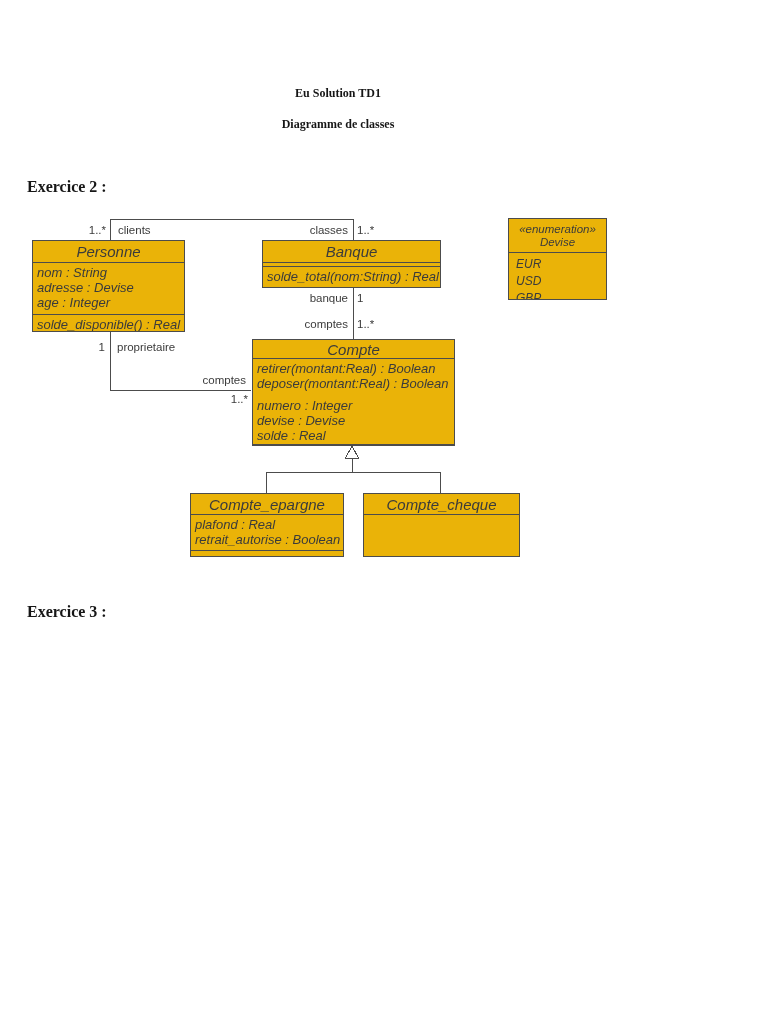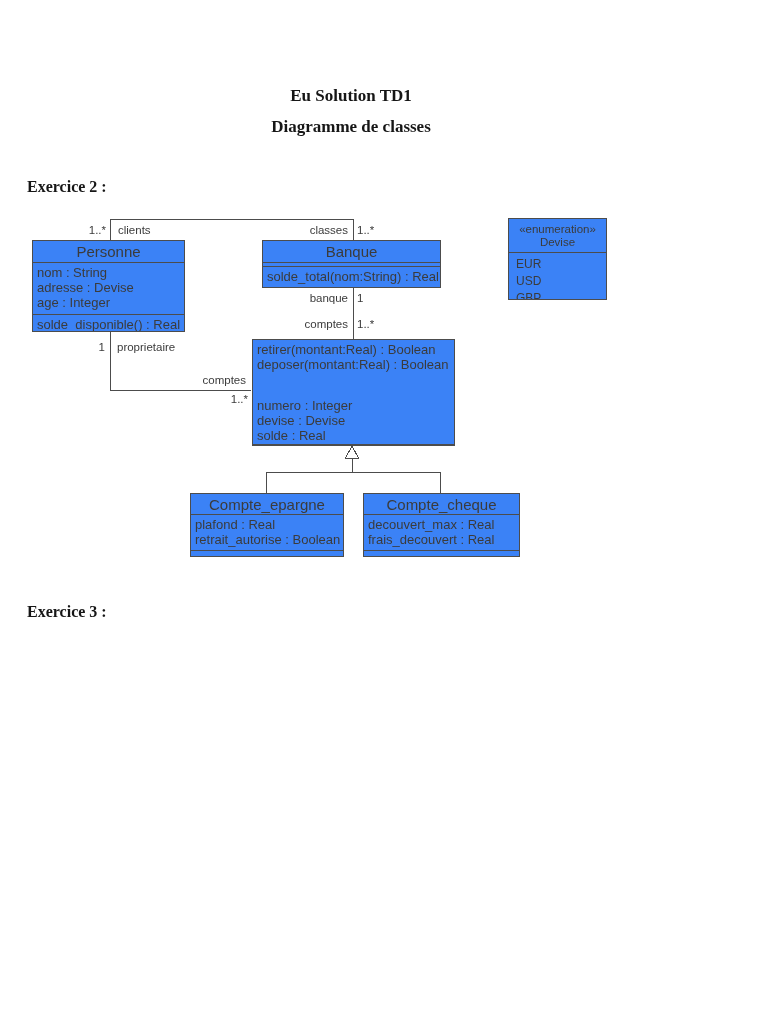--- a/index.html
+++ b/index.html
@@ -6,46 +6,46 @@
   body {
     width: 768px; height: 1024px;
     background: var(--background, #ffffff);
     position: relative; overflow: hidden;
     font-family: "Liberation Sans", sans-serif;
   }
   .page { position: absolute; inset: 0; }
 
   
   .heading-center {
-    position: absolute; left: 27px; width: 648px;
+    position: absolute; left: 14px; width: 648px;
     text-align: center; font-family: "Liberation Serif", serif;
-    font-weight: bold; font-size: 17px; color: var(--heading, #161616);
+    font-weight: bold; font-size: 12px; color: var(--heading, #161616);
     white-space: nowrap;
   }
   .doc-title { top: 86px; }
   .doc-subtitle { top: 117px; }
   .exercise {
     position: absolute; left: 27px;
     font-family: "Liberation Serif", serif; font-weight: bold;
     font-size: 16px; color: var(--heading, #161616); white-space: nowrap; text-align: right;
   }
   .exercise-2 { top: 178px; }
   .exercise-3 { top: 603px; }
 
   
   .diagram { position: absolute; inset: 0; color: var(--text, #3b3b3b); }
   svg.connectors { position: absolute; left: 0; top: 0; }
   .connector { stroke: var(--border, #4c4c4c); stroke-width: 1; fill: none; }
   .tri { stroke: var(--border, #4c4c4c); stroke-width: 1; fill: #ffffff; }
 
   
   .uml-class {
-    position: absolute; background: #3b82f6;
+    position: absolute; background: #eab308;
     border: 1px solid var(--border, #4c4c4c);
-    box-sizing: border-box; display: flex; flex-direction: column;
+    box-sizing: border-box; display: flex; flex-direction: column; font-style: italic;
   }
   .uml-name {
     flex: none; text-align: center; font-size: 15px;
     display: flex; align-items: center; justify-content: center;
     border-bottom: 1px solid var(--border, #4c4c4c);
     white-space: nowrap; overflow: hidden;
   }
   .uml-sec {
     flex: none; box-sizing: border-box;
     border-bottom: 1px solid var(--border, #4c4c4c);
@@ -116,20 +116,21 @@
         <div>Devise</div>
       </div>
       <div class="uml-sec last enum-values">
         <div class="uml-line">EUR</div>
         <div class="uml-line">USD</div>
         <div class="uml-line">GBP</div>
       </div>
     </div>
 
     <div class="uml-class" style="left:252px; top:339px; width:203px; height:107px">
+      <div class="uml-name" style="height:18px">Compte</div>
       <div class="uml-sec last">
         <div class="uml-line">retirer(montant:Real) : Boolean</div>
         <div class="uml-line">deposer(montant:Real) : Boolean</div>
       </div>
       <div class="uml-sec" style="height:49px">
         <div class="uml-line">numero : Integer</div>
         <div class="uml-line">devise : Devise</div>
         <div class="uml-line">solde : Real</div>
       </div>
     </div>
@@ -138,24 +139,20 @@
       <div class="uml-name" style="height:20px">Compte_epargne</div>
       <div class="uml-sec" style="height:36px">
         <div class="uml-line">plafond : Real</div>
         <div class="uml-line">retrait_autorise : Boolean</div>
       </div>
       <div class="uml-sec last empty"></div>
     </div>
 
     <div class="uml-class" style="left:363px; top:493px; width:157px; height:64px">
       <div class="uml-name" style="height:20px">Compte_cheque</div>
-      <div class="uml-sec" style="height:36px">
-        <div class="uml-line">decouvert_max : Real</div>
-        <div class="uml-line">frais_decouvert : Real</div>
-      </div>
       <div class="uml-sec last empty"></div>
     </div>
 
     <span class="lbl r" style="left:78px; top:224px; width:28px">1..*</span>
     <span class="lbl" style="left:118px; top:224px">clients</span>
     <span class="lbl r" style="left:296px; top:224px; width:52px">classes</span>
     <span class="lbl" style="left:357px; top:224px">1..*</span>
 
     <span class="lbl r" style="left:296px; top:292px; width:52px">banque</span>
     <span class="lbl" style="left:357px; top:292px">1</span>

